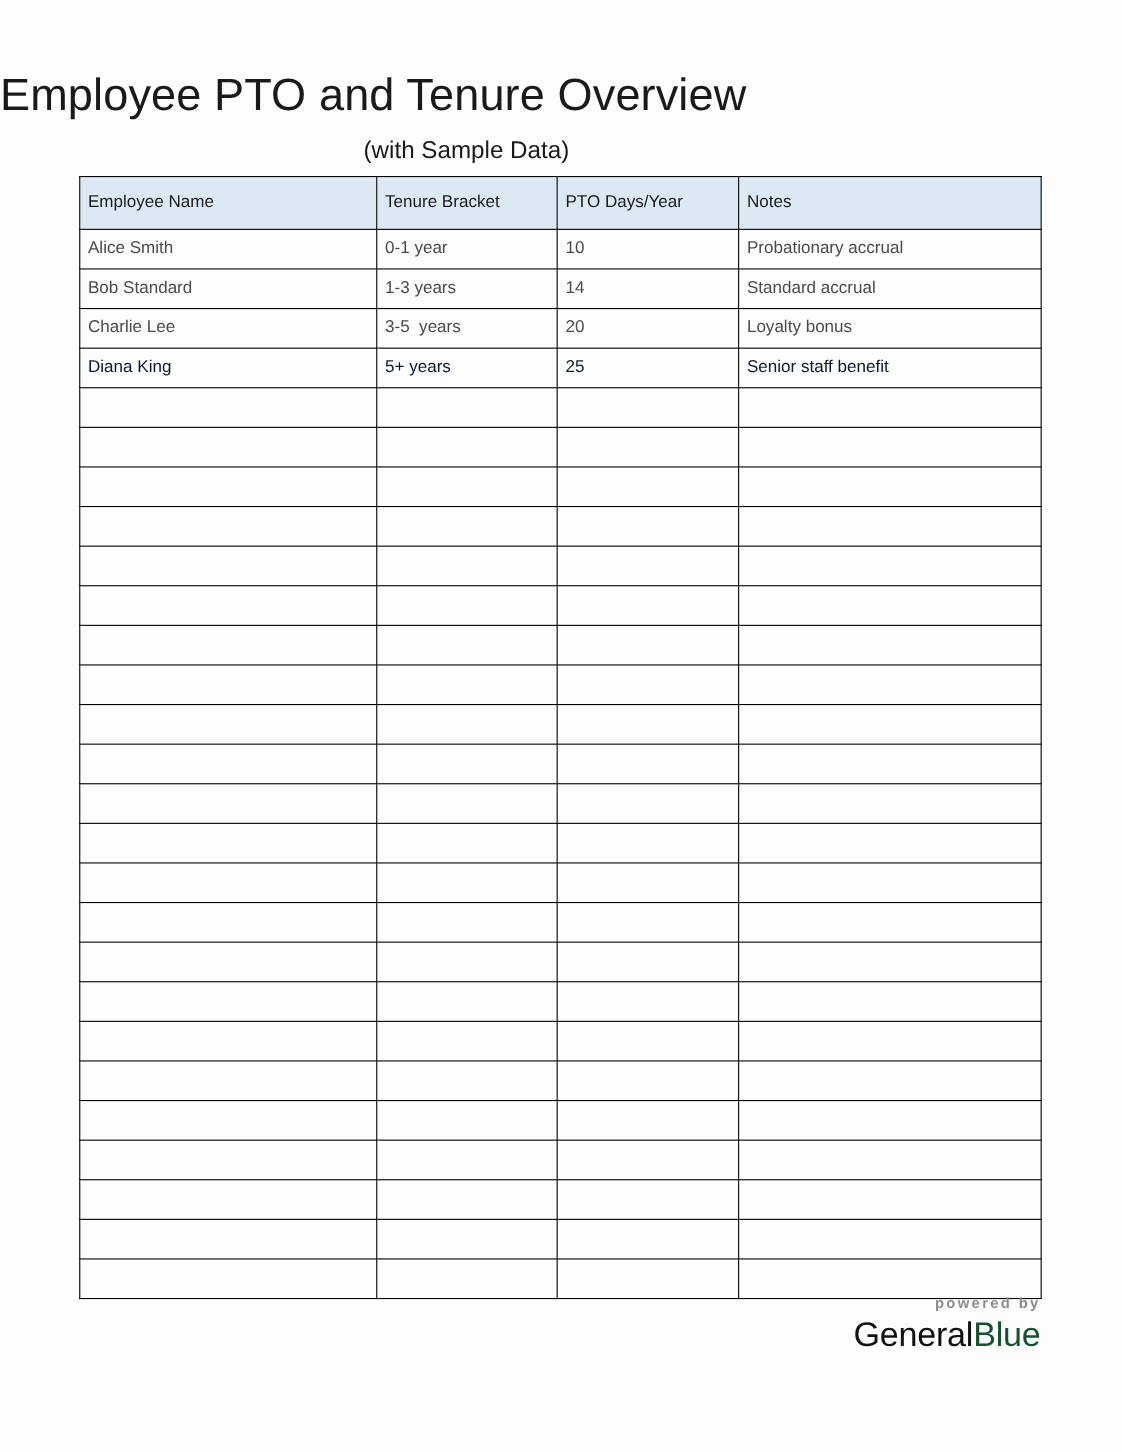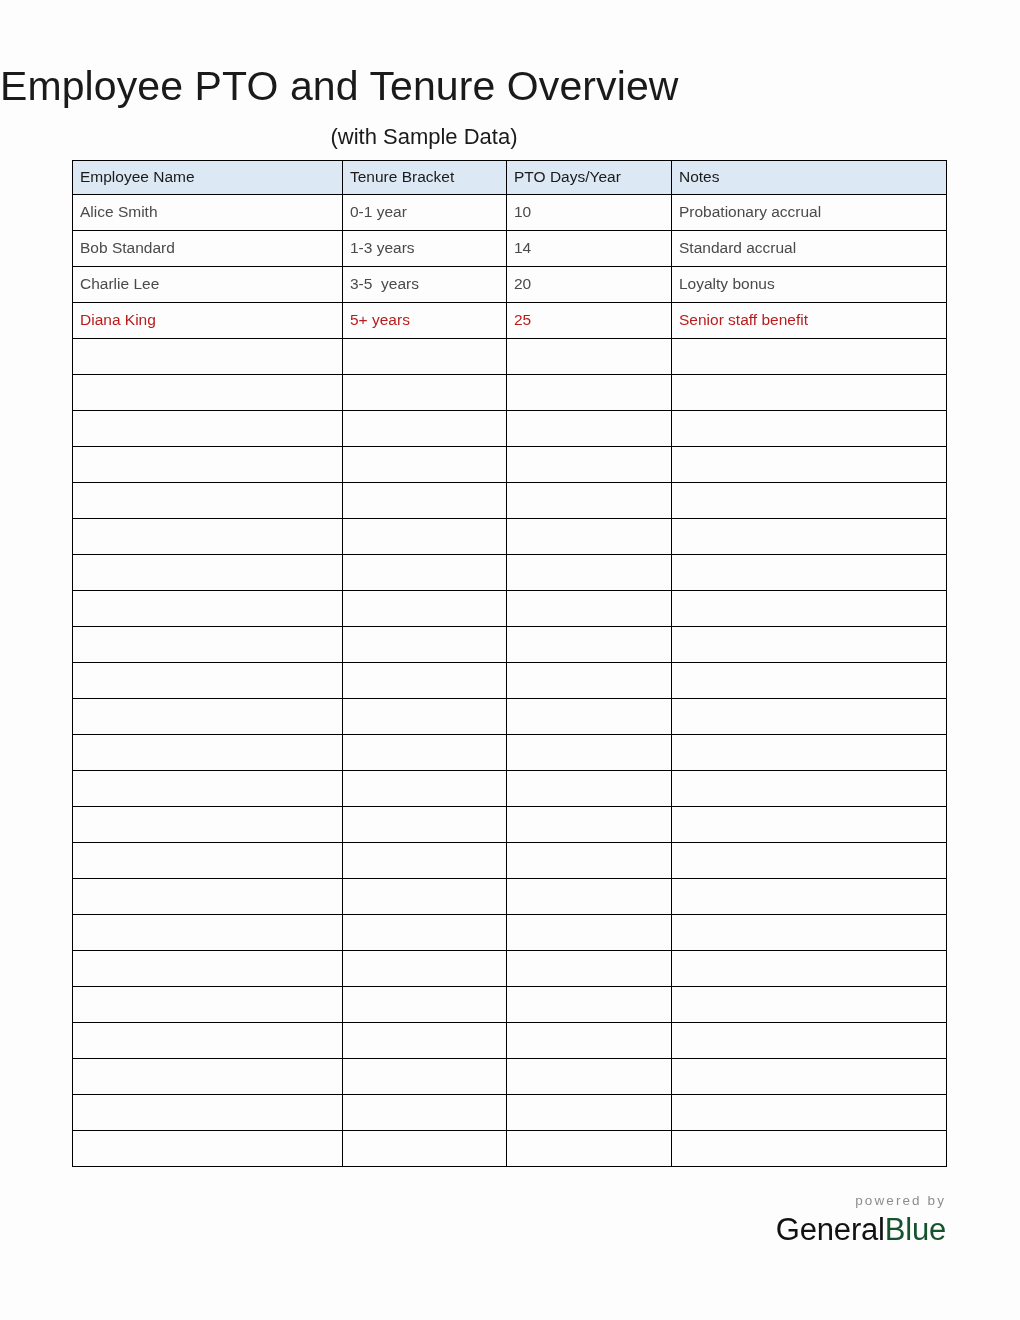--- a/index.html
+++ b/index.html
@@ -67,48 +67,47 @@
     text-align: left;
     font-size: 15.5px;
     font-weight: 400;
     line-height: 1.2;
     white-space: pre;
     overflow: hidden;
   }
   table.pto-table thead th {
     background: #dce9f5;
     color: #1a1a1a;
-    height: 34px;
+    height: 48px;
     font-size: 15.5px;
     font-weight: 400;
   }
   table.pto-table tbody td {
     color: #4a4a4a;
     background: #fdfdfd;
   }
   table.pto-table tbody tr.row-emphasis td {
-    color: #b91c1c;
+    color: #0f172a;
   }
   table.pto-table tbody tr.row-blank td {
     height: 36px;
   }
   .logo-block {
     position: absolute;
     right: 74px;
     top: 1178px;
     text-align: right;
     line-height: 1;
   }
   .logo-powered {
     font-size: 13.5px;
     color: #8d8d8d;
     letter-spacing: 2.1px;
     margin-bottom: 6px;
-    font-weight: 400;
-    margin-top: 16px;
+    font-weight: 700;
   }
   .logo-name {
     font-size: 31px;
     font-weight: 400;
     letter-spacing: -0.2px;
   }
   .logo-general { color: #111111; margin-left: 20px; }
   .logo-blue { color: #14532d; }
 </style>
 </head>

